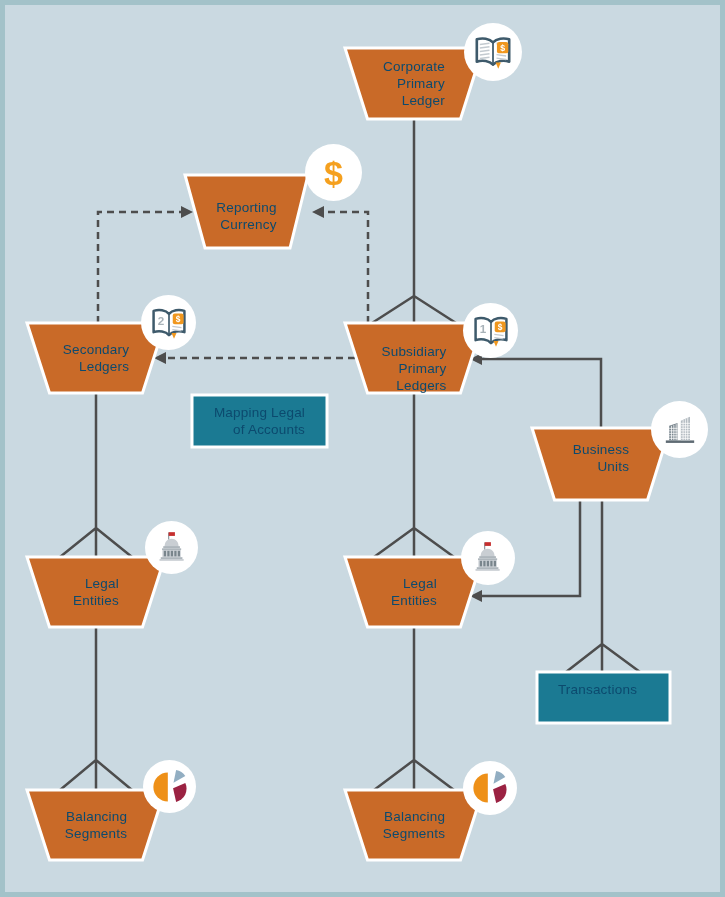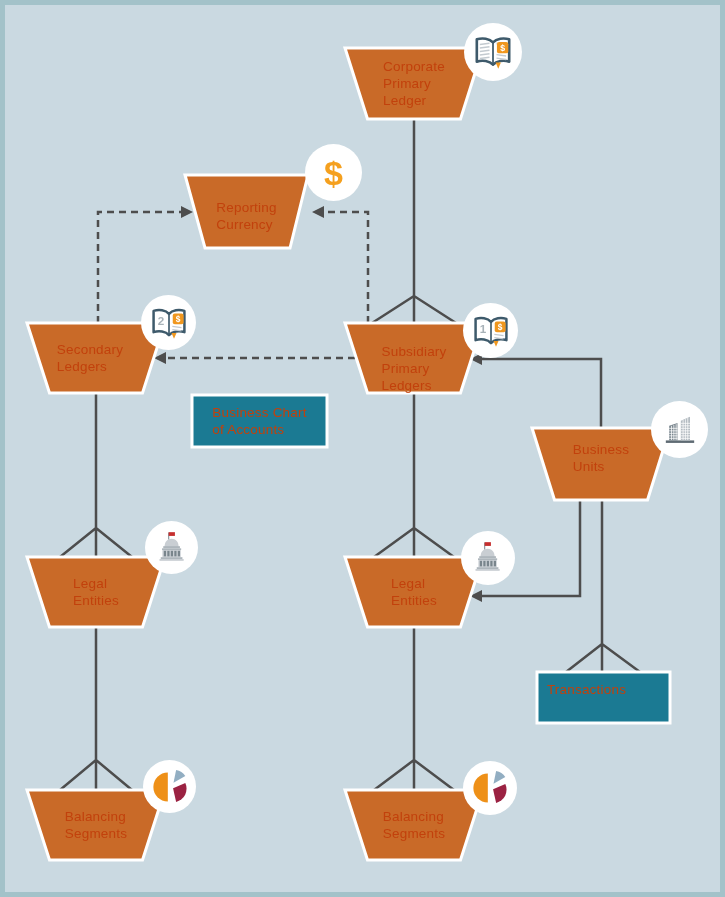--- a/index.html
+++ b/index.html
@@ -2,21 +2,21 @@
 <html><head>
 <meta charset="utf-8">
 <style>
   html,body{margin:0;padding:0;background:#e9eef1;font-family:"Liberation Sans",sans-serif;}
   .stage{position:relative;width:725px;height:897px;background:#CAD9E1;overflow:hidden;}
   .frame{position:absolute;inset:0;border:5px solid #A3C2C9;pointer-events:none;z-index:40;}
   .wires{position:absolute;left:0;top:0;z-index:1;}
   .icon-circle{position:absolute;background:#FFFFFF;border-radius:50%;display:flex;
                align-items:center;justify-content:center;z-index:20;}
   .node-label{position:absolute;display:flex;align-items:center;justify-content:center;
-              text-align:left;color:#c2410c;font-size:13.5px;line-height:17px;
+              text-align:right;color:#0c4a6e;font-size:13.5px;line-height:17px;
               white-space:pre-line;z-index:30;letter-spacing:.2px;}
   .dollar-glyph{font-weight:bold;font-size:34px;color:#F5A01E;line-height:1;}
 </style>
 </head>
 <body>
 
 <div class="stage">
 
   <svg class="wires" width="725" height="897" viewBox="0 0 725 897">
 
@@ -164,33 +164,33 @@
       <path d="M28 19 L31 4.5 A15.5 15.5 0 0 1 41.5 11.5 Z" fill="#92AEC2"></path>
       <path d="M27.5 25.5 L41.5 19.5 A15.5 15.5 0 0 1 31 41 Z" fill="#9B2242"></path>
     </svg>
   </div>
 
   <div class="node-label" style="left:345px;top:48px;width:138px;height:71px;">Corporate
 Primary
 Ledger</div>
   <div class="node-label" style="left:185px;top:175px;width:123px;height:82px;">Reporting
 Currency</div>
-  <div class="node-label" style="left:21px;top:323px;width:138px;height:70px;">Secondary
+  <div class="node-label" style="left:27px;top:323px;width:138px;height:70px;">Secondary
 Ledgers</div>
   <div class="node-label" style="left:345px;top:323px;width:138px;height:90px;">Subsidiary
 Primary
 Ledgers</div>
-  <div class="node-label" style="left:192px;top:395px;width:135px;height:52px;">Business Chart
+  <div class="node-label" style="left:192px;top:395px;width:135px;height:52px;">Mapping Legal
 of Accounts</div>
   <div class="node-label" style="left:532px;top:428px;width:138px;height:60px;">Business
 Units</div>
   <div class="node-label" style="left:27px;top:557px;width:138px;height:70px;">Legal
 Entities</div>
   <div class="node-label" style="left:345px;top:557px;width:138px;height:70px;">Legal
 Entities</div>
-  <div class="node-label" style="left:520px;top:672px;width:133px;height:34px;">Transactions</div>
+  <div class="node-label" style="left:531px;top:672px;width:133px;height:34px;">Transactions</div>
   <div class="node-label" style="left:27px;top:790px;width:138px;height:70px;">Balancing
 Segments</div>
   <div class="node-label" style="left:345px;top:790px;width:138px;height:70px;">Balancing
 Segments</div>
 
   <div class="frame"></div>
 </div>
 
 </body></html>

